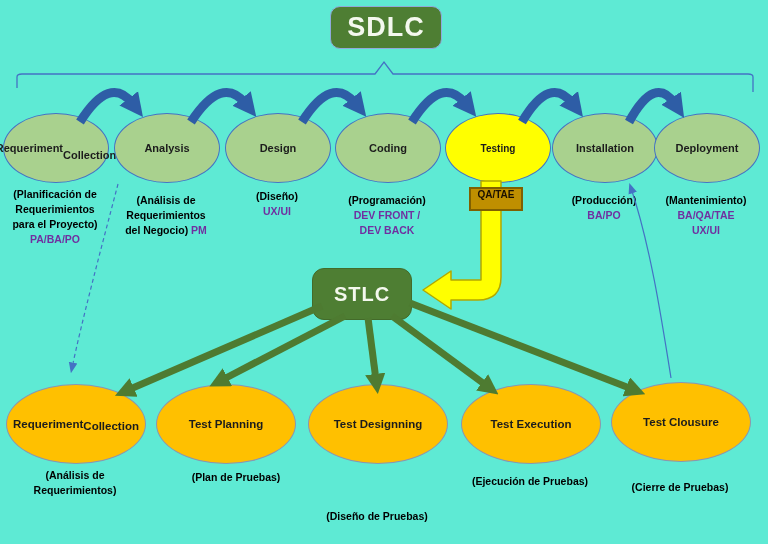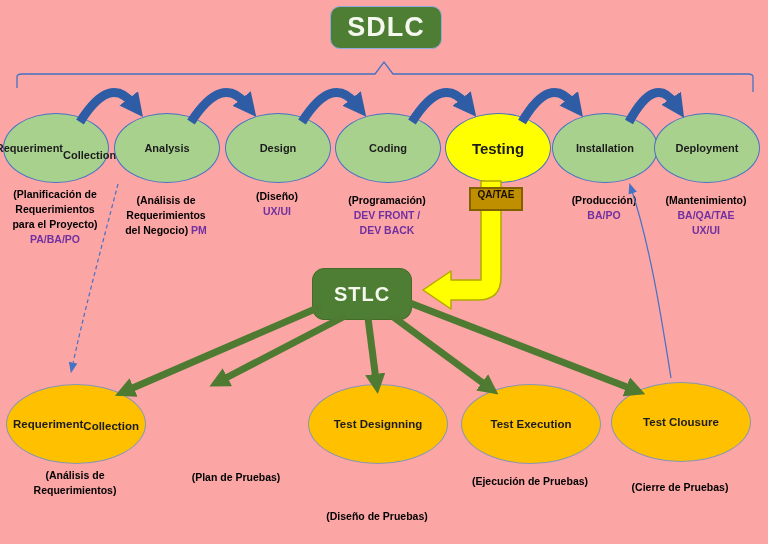--- a/index.html
+++ b/index.html
@@ -1,35 +1,35 @@
 <!DOCTYPE html>
 <html><head>
 <meta charset="utf-8">
 <style>
   html,body{margin:0;padding:0;background:#fff;}
   #canvas{
-    position:relative;width:768px;height:544px;background:#fca5a5;overflow:hidden;
+    position:relative;width:768px;height:544px;background:#5eead4;overflow:hidden;
     font-family:"Liberation Sans", sans-serif;
   }
   
   .titlebox{
     position:absolute;background:#4e7e33;border:1.5px solid #8faadc;border-radius:10px;
     display:flex;align-items:center;justify-content:center;
     color:#f4f8ee;font-weight:600;letter-spacing:1px;z-index:2;
   }
   #sdlc-box{left:330px;top:6px;width:110px;height:41px;font-size:27px;}
   #stlc-box{left:312px;top:268px;width:98px;height:50px;font-size:20px;border-color:#436b2a;border-radius:12px;}
   
   .ellipse{
     position:absolute;border-radius:50%;display:flex;flex-direction:row;
     align-items:center;justify-content:center;text-align:center;z-index:1;
     color:#1c1c1c;font-weight:bold;
   }
   .e-green{background:#a9d18e;border:1.6px solid #4472c4;width:104px;height:68px;font-size:11px;}
-  .e-yellow{background:#ffff00;border:1.6px solid #4472c4;width:104px;height:68px;font-size:15px;justify-content:center;}
+  .e-yellow{background:#ffff00;border:1.6px solid #4472c4;width:104px;height:68px;font-size:10px;justify-content:center;}
   .e-orange{background:#ffc000;border:1.6px solid #8796b4;width:138px;height:78px;font-size:11.5px;}
   .t2:not(:empty){margin-top:13px;}
   .t2b:not(:empty){margin-top:3px;}
   
   .notes{
     position:absolute;text-align:center;font-size:10.5px;font-weight:bold;color:#000;
     line-height:15px;z-index:1;white-space:nowrap;
   }
   .notes .role{color:#7030a0;}
   
@@ -110,20 +110,24 @@
   </div>
 
   <div id="stlc-box" class="titlebox">
       <span>STLC</span>
     </div>
 
   <div class="ellipse e-orange" style="left:6px;top:384px;">
     <div>Requeriment</div>
       <div class="t2b">Collection</div>
   </div>
+  <div class="ellipse e-orange" style="left:156px;top:384px;">
+    <div>Test Planning</div>
+      <div class="t2b"></div>
+  </div>
   <div class="ellipse e-orange" style="left:461px;top:384px;">
     <div>Test Execution</div>
       <div class="t2b"></div>
   </div>
   <div class="ellipse e-orange" style="left:308px;top:384px;">
     <div>Test Designning</div>
       <div class="t2b"></div>
   </div>
   <div class="ellipse e-orange" style="left:611px;top:382px;">
     <div>Test Clousure</div>

